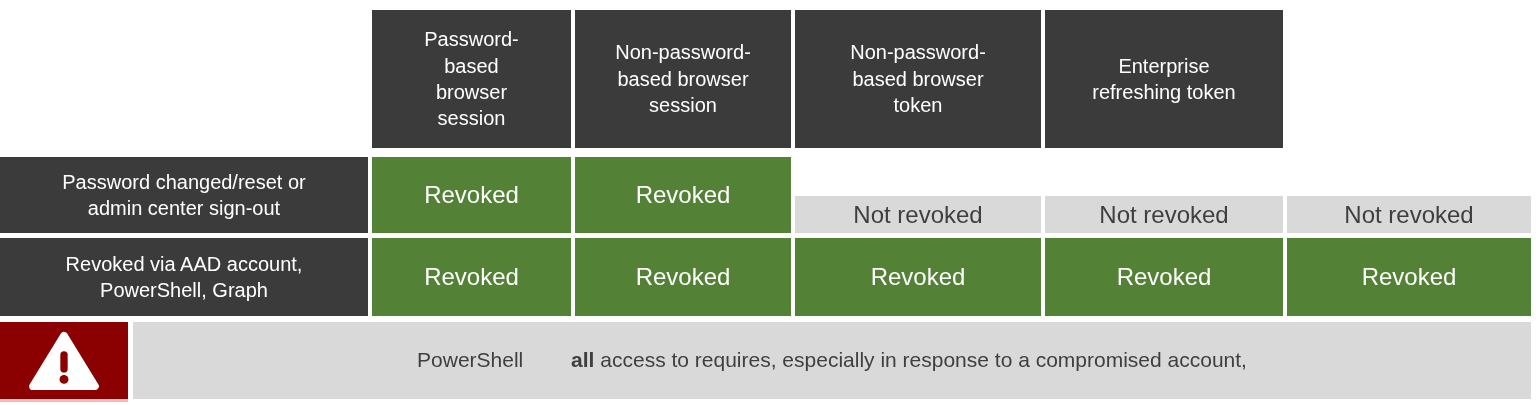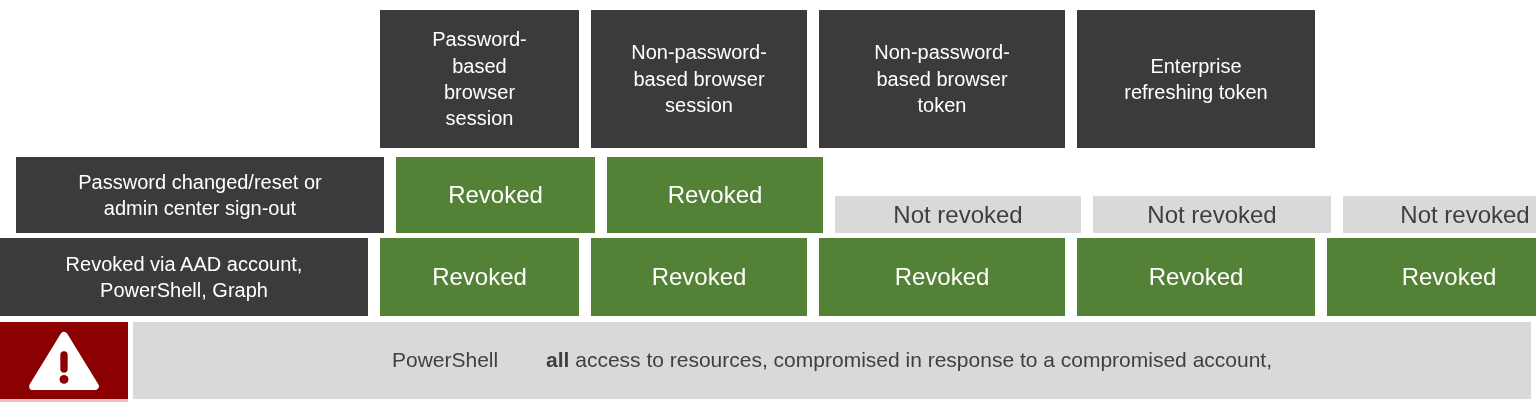--- a/index.html
+++ b/index.html
@@ -16,34 +16,34 @@
     width: 1536px;
     height: 405px;
     background: var(--white);
     font-family: "Liberation Sans", sans-serif;
     padding-top: 10px;
     overflow: hidden;
   }
   .grid {
     display: grid;
     grid-template-columns: 368px 199px 216px 246px 238px 244px;
-    column-gap: 12px;
+    column-gap: 4px;
     width: 1508px;
   }
   .cell {
     display: flex;
     align-items: center;
     justify-content: center;
     text-align: center;
     white-space: pre-line;
     line-height: 1.32;
     padding: 2px 6px;
   }
   .header-row { height: 138px; }
-  .row1 { margin-top: 9px; height: 76px; padding-left: 16px; }
+  .row1 { margin-top: 9px; height: 76px; }
   .row2 { margin-top: 5px; height: 78px; }
   .spacer { background: transparent; }
   .col-header, .row-header {
     background: var(--charcoal);
     color: #fff;
     font-size: 20px;
   }
   .value { font-size: 24px; }
   .status-revoked { background: var(--green); color: #fff; }
   .status-not-revoked { background: var(--light-gray); color: var(--note-text); margin-top: 39px; }
@@ -121,17 +121,17 @@
 
   <div class="warning-row">
     <div class="warning-box">
       <svg width="74" height="60" viewBox="0 0 76 62" aria-hidden="true">
         <path d="M38 5 L70 57 H6 Z" fill="#FFFFFF" stroke="#FFFFFF" stroke-width="8" stroke-linejoin="round"></path>
         <rect x="34.2" y="21" width="7.6" height="22" rx="3.8" fill="#8B0000"></rect>
         <circle cx="38" cy="50" r="4.6" fill="#8B0000"></circle>
       </svg>
     </div>
     <div class="warning-band">
-      <div class="note-line"><span>PowerShell </span><b>all</b><span> access to resources, compromised in response to a compromised account,</span></div>
+      <div class="note-line"><span>PowerShell </span><b>all</b><span> access to requires, especially in response to a compromised account,</span></div>
     </div>
   </div>
 
 </div>
 
 </body></html>

